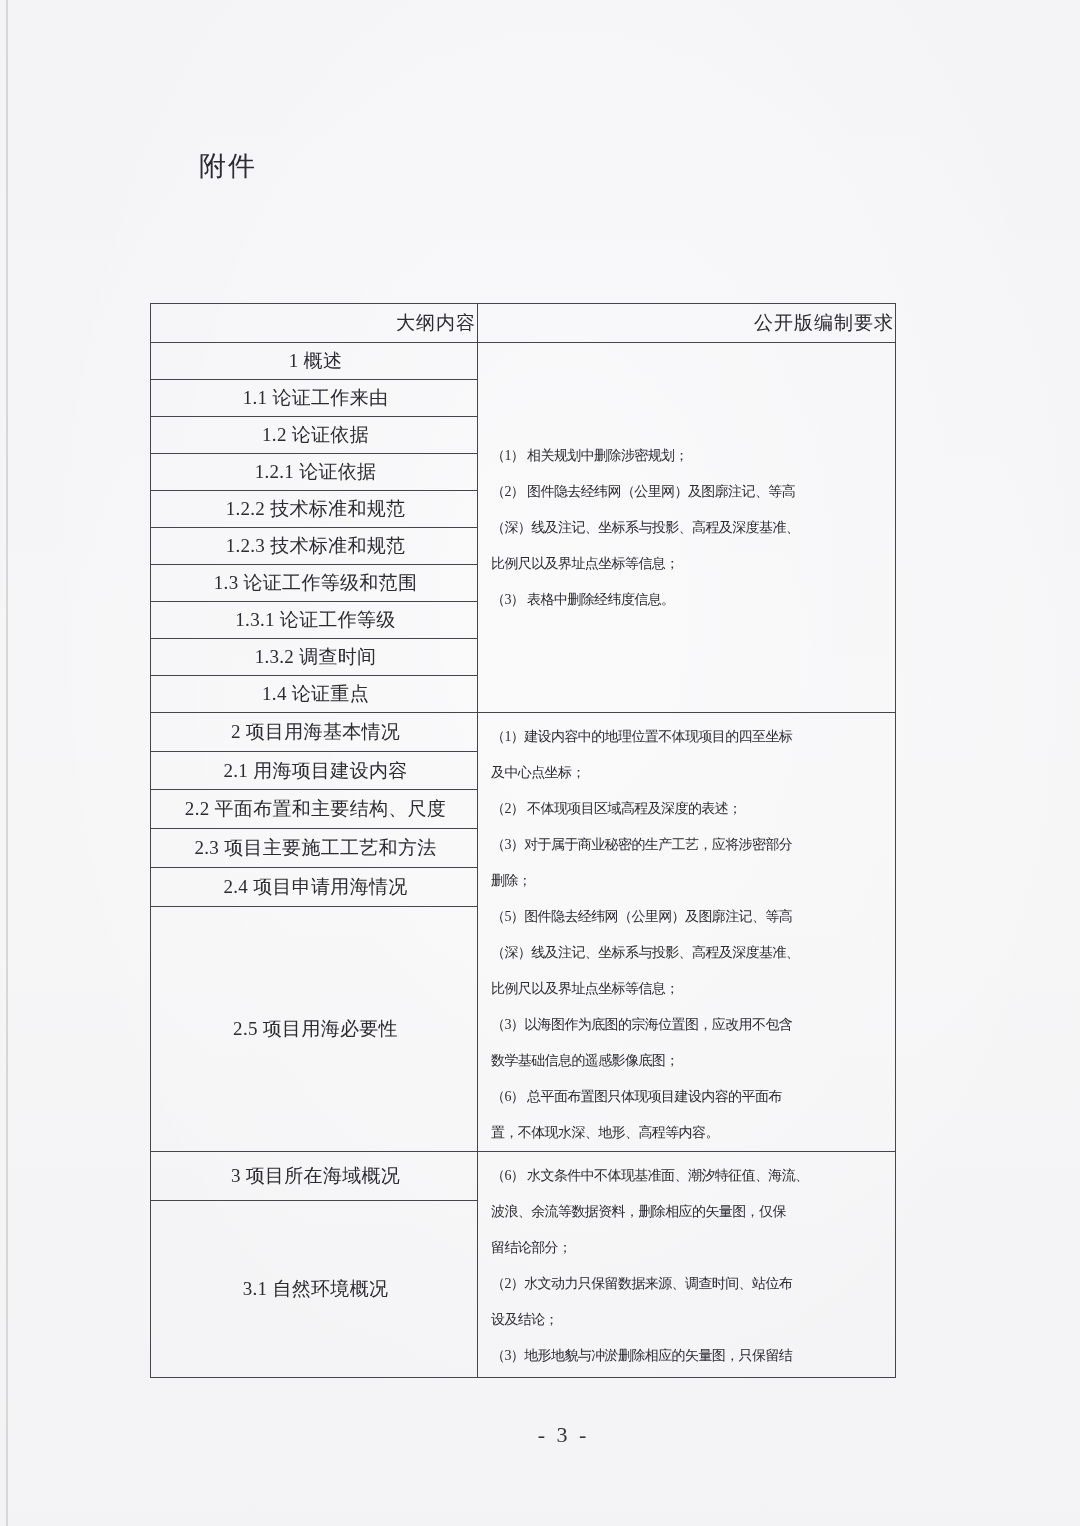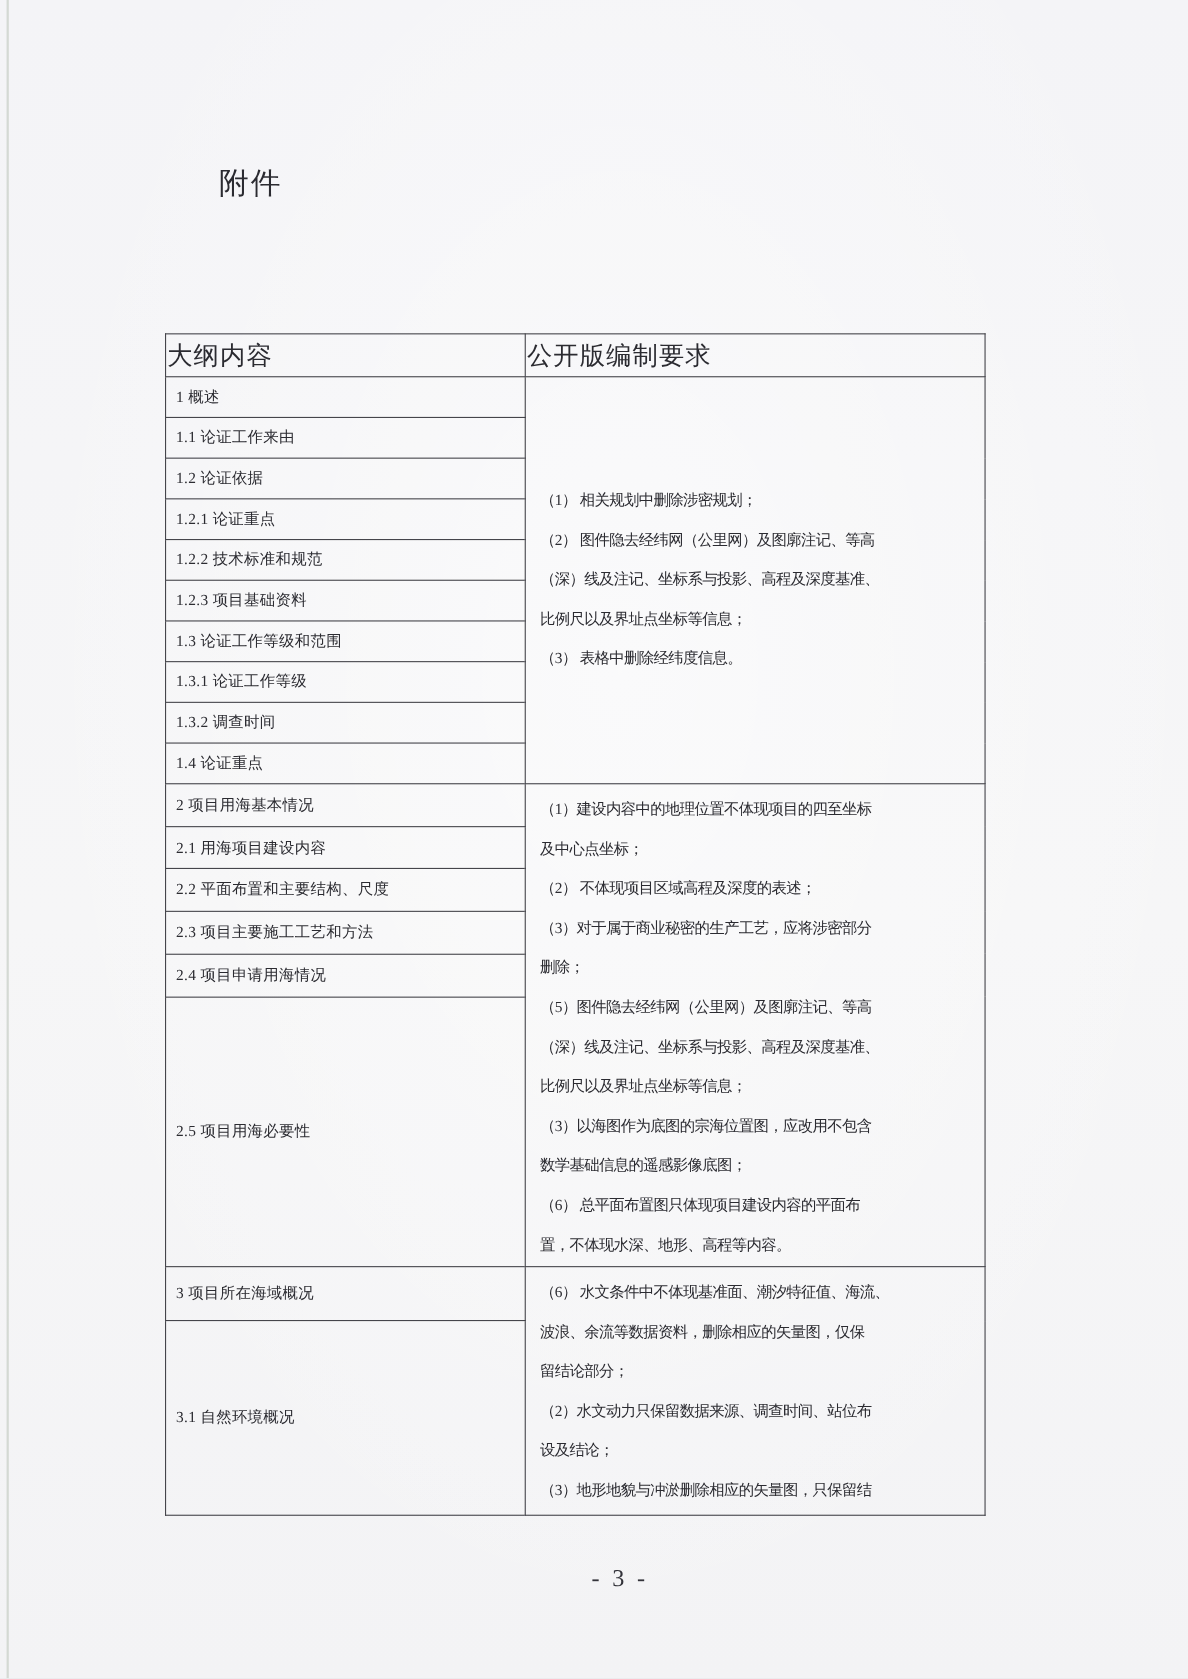--- a/index.html
+++ b/index.html
@@ -61,31 +61,32 @@
     border: 1.6px solid #45454b;
     overflow: hidden;
   }
   tr.hrow  { height: 39px; }
   tr.r37   { height: 37px; }
   tr.r38   { height: 38px; }
   tr.r241  { height: 241px; }
   tr.r49   { height: 49px; }
   tr.r177  { height: 177px; }
   td.hcell {
-    text-align: left;
+    text-align: right;
     vertical-align: middle;
-    font-size: 23px;
+    font-size: 19px;
     letter-spacing: 1px;
   }
   td.ocell {
     vertical-align: middle;
-    font-size: 14px;
+    font-size: 19px;
     padding: 0 6px 0 9px;
     white-space: nowrap;
     letter-spacing: 0.3px;
+    text-align: center;
   }
   td.rcell {
     padding: 0 6px 0 13px;
     font-size: 14px;
   }
   td.rcell.vmid { vertical-align: middle; }
   td.rcell.vtop { vertical-align: top; padding-top: 6px; }
   .rlines .line {
     line-height: 36px;
     white-space: nowrap;
@@ -134,27 +135,27 @@
             </div>
         </td>
       </tr>
       <tr class="r37">
         <td class="ocell">1.1 论证工作来由</td>
       </tr>
       <tr class="r37">
         <td class="ocell">1.2 论证依据</td>
       </tr>
       <tr class="r37">
-        <td class="ocell">1.2.1 论证重点</td>
+        <td class="ocell">1.2.1 论证依据</td>
       </tr>
       <tr class="r37">
         <td class="ocell">1.2.2 技术标准和规范</td>
       </tr>
       <tr class="r37">
-        <td class="ocell">1.2.3 项目基础资料</td>
+        <td class="ocell">1.2.3 技术标准和规范</td>
       </tr>
       <tr class="r37">
         <td class="ocell">1.3 论证工作等级和范围</td>
       </tr>
       <tr class="r37">
         <td class="ocell">1.3.1 论证工作等级</td>
       </tr>
       <tr class="r37">
         <td class="ocell">1.3.2 调查时间</td>
       </tr>

